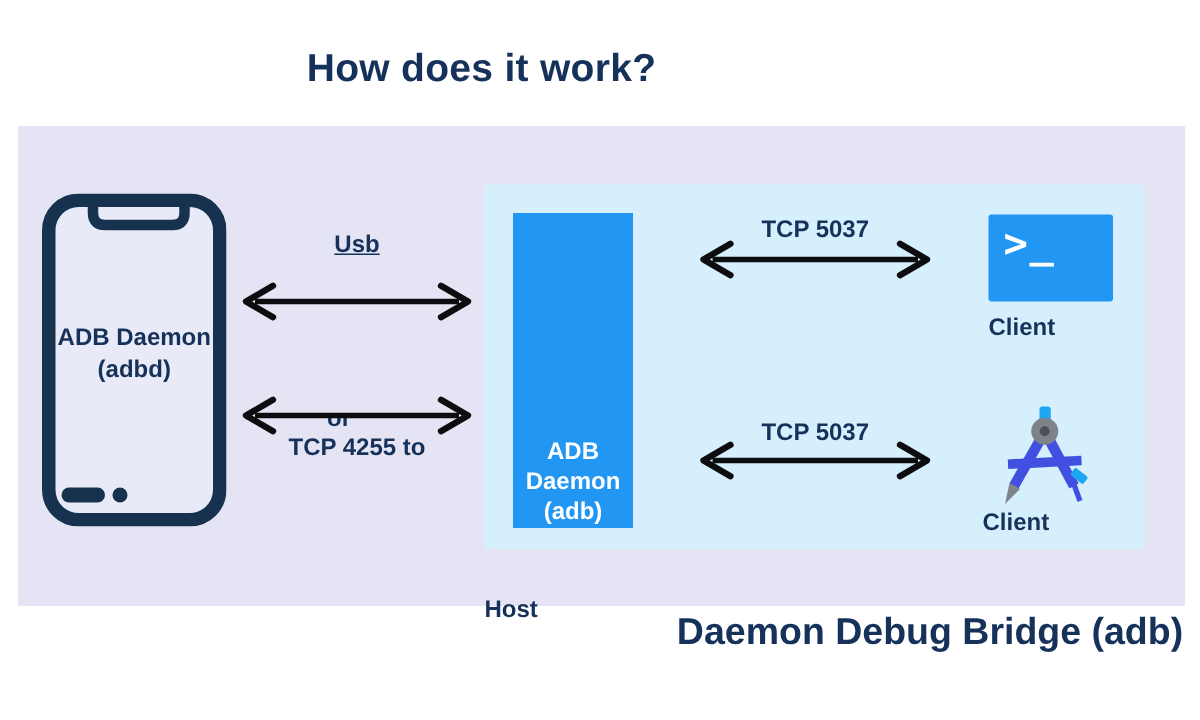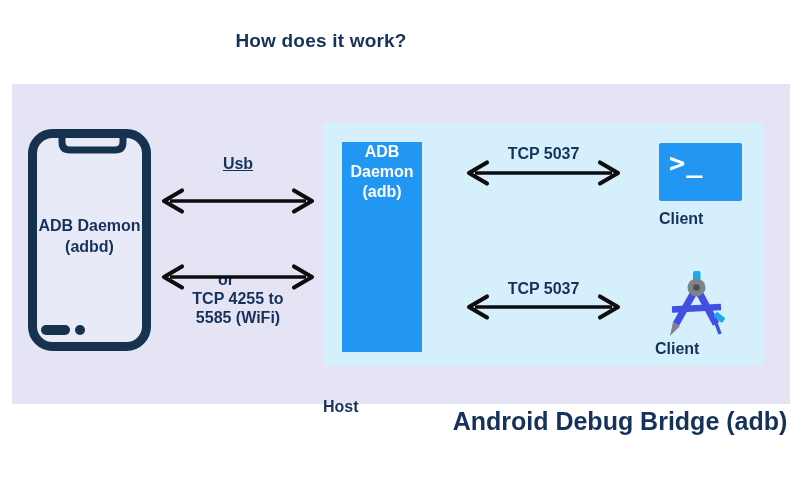--- a/index.html
+++ b/index.html
@@ -11,21 +11,21 @@
     width: 800px;
     height: 480px;
     background: var(--page_bg);
     overflow: hidden;
   }
 
   .title {
     position: absolute;
     left: 0; top: 30px; width: 642px;
     text-align: center;
-    font-size: 19px;
+    font-size: 26px;
     font-weight: bold;
     color: var(--navy);
     letter-spacing: 0.2px;
   }
 
   .outer-panel {
     position: absolute;
     left: 12px; top: 84px;
     width: 778px; height: 320px;
     background: var(--outer_bg);
@@ -86,21 +86,21 @@
   .arrow-wifi    { left: 160px; top: 262px; width: 156px; }
   .arrow-tcp-top { left: 465px; top: 158px; width: 157px; }
   .arrow-tcp-bot { left: 465px; top: 292px; width: 157px; }
 
   .server-box {
     position: absolute;
     left: 342px; top: 142px;
     width: 80px; height: 210px;
     background: var(--blue);
     display: flex;
-    align-items: flex-start;
+    align-items: flex-end;
     justify-content: center;
     text-align: center;
     color: #ffffff;
     font-size: 16px;
     font-weight: bold;
     line-height: 20px;
   }
 
   .terminal-icon {
     position: absolute;
@@ -165,21 +165,20 @@
     <polyline points="134,4.5 152,15 134,25.5" fill="none" stroke="var(--arrow)" stroke-width="4.2" stroke-linecap="round" stroke-linejoin="round"></polyline>
   </svg>
   <div class="link-label or-label">or</div>
   <svg class="arrow arrow-wifi" viewBox="0 0 156 30">
     <line x1="10" y1="15" x2="146" y2="15" stroke="var(--arrow)" stroke-width="3.6"></line>
     <polyline points="22,4.5 4,15 22,25.5" fill="none" stroke="var(--arrow)" stroke-width="4.2" stroke-linecap="round" stroke-linejoin="round"></polyline>
     <polyline points="134,4.5 152,15 134,25.5" fill="none" stroke="var(--arrow)" stroke-width="4.2" stroke-linecap="round" stroke-linejoin="round"></polyline>
   </svg>
   <div class="link-label tcp-wifi-label">
     <div>TCP 4255 to</div>
-    <div>5585 (WiFi)</div>
   </div>
 
   <div class="server-box">
     <div>
       <div>ADB</div>
       <div>Daemon</div>
       <div>(adb)</div>
     </div>
   </div>
 
@@ -207,15 +206,15 @@
     <polygon points="6,52 13,56 3,66" fill="var(--studio_gray)"></polygon>
     <line x1="5" y1="39.5" x2="54" y2="37" stroke="var(--studio_leg)" stroke-width="6.5"></line>
     <rect x="47" y="44" width="11" height="6" rx="1.5" fill="var(--studio_cyan)" transform="rotate(38 52 47)"></rect>
     <rect x="26" y="1" width="7.5" height="12" rx="2" fill="var(--studio_cyan)"></rect>
     <circle cx="29.5" cy="17.5" r="9" fill="var(--studio_gray)"></circle>
     <circle cx="29.5" cy="17.5" r="3.3" fill="#4D5156"></circle>
   </svg>
   <div class="caption client-label-2">Client</div>
 
   <div class="caption host-caption">Host</div>
-  <div class="footer-title">Android Debug Bridge (adb)</div>
+  <div class="footer-title">Daemon Debug Bridge (adb)</div>
 
 </div>
 
 </body></html>

